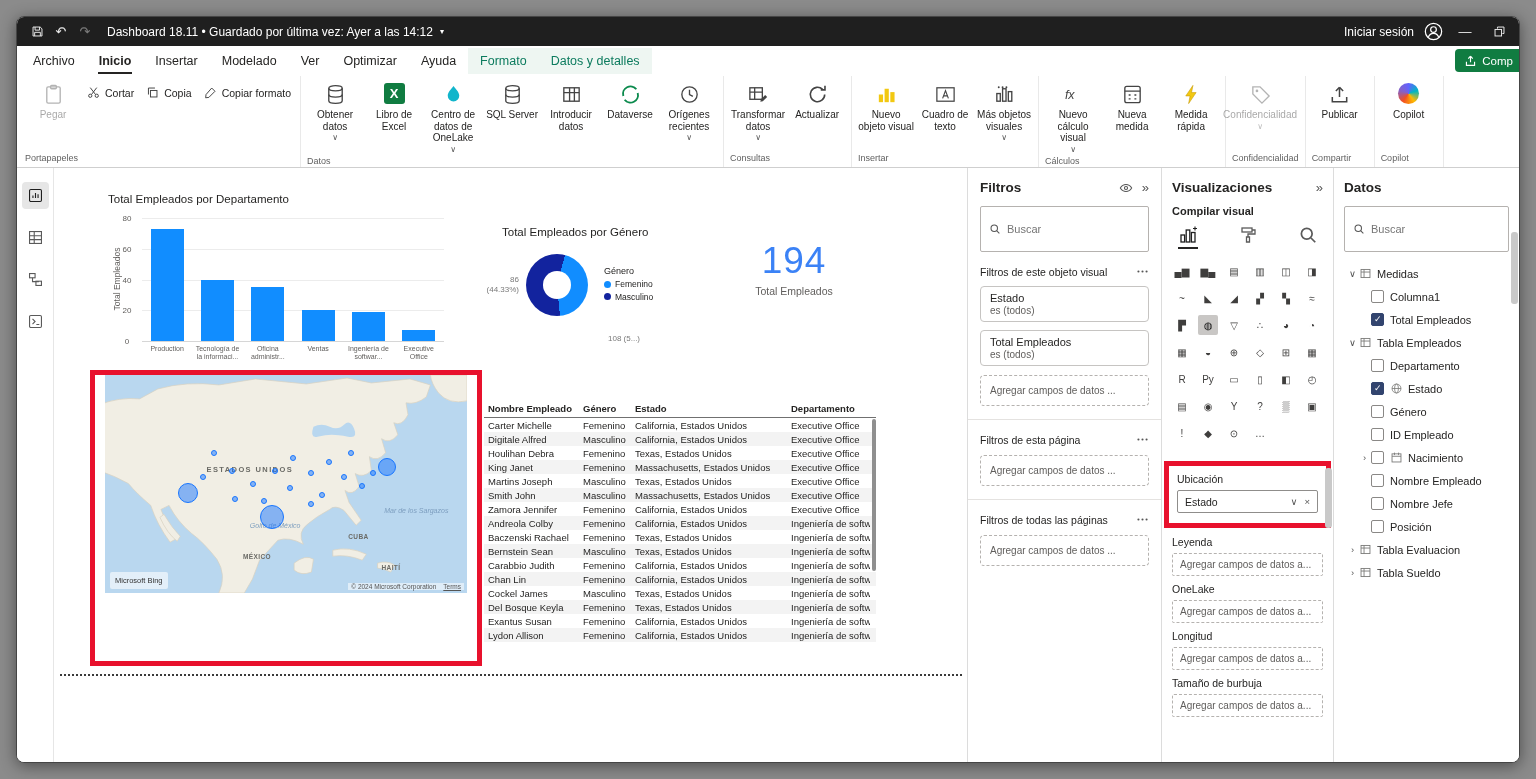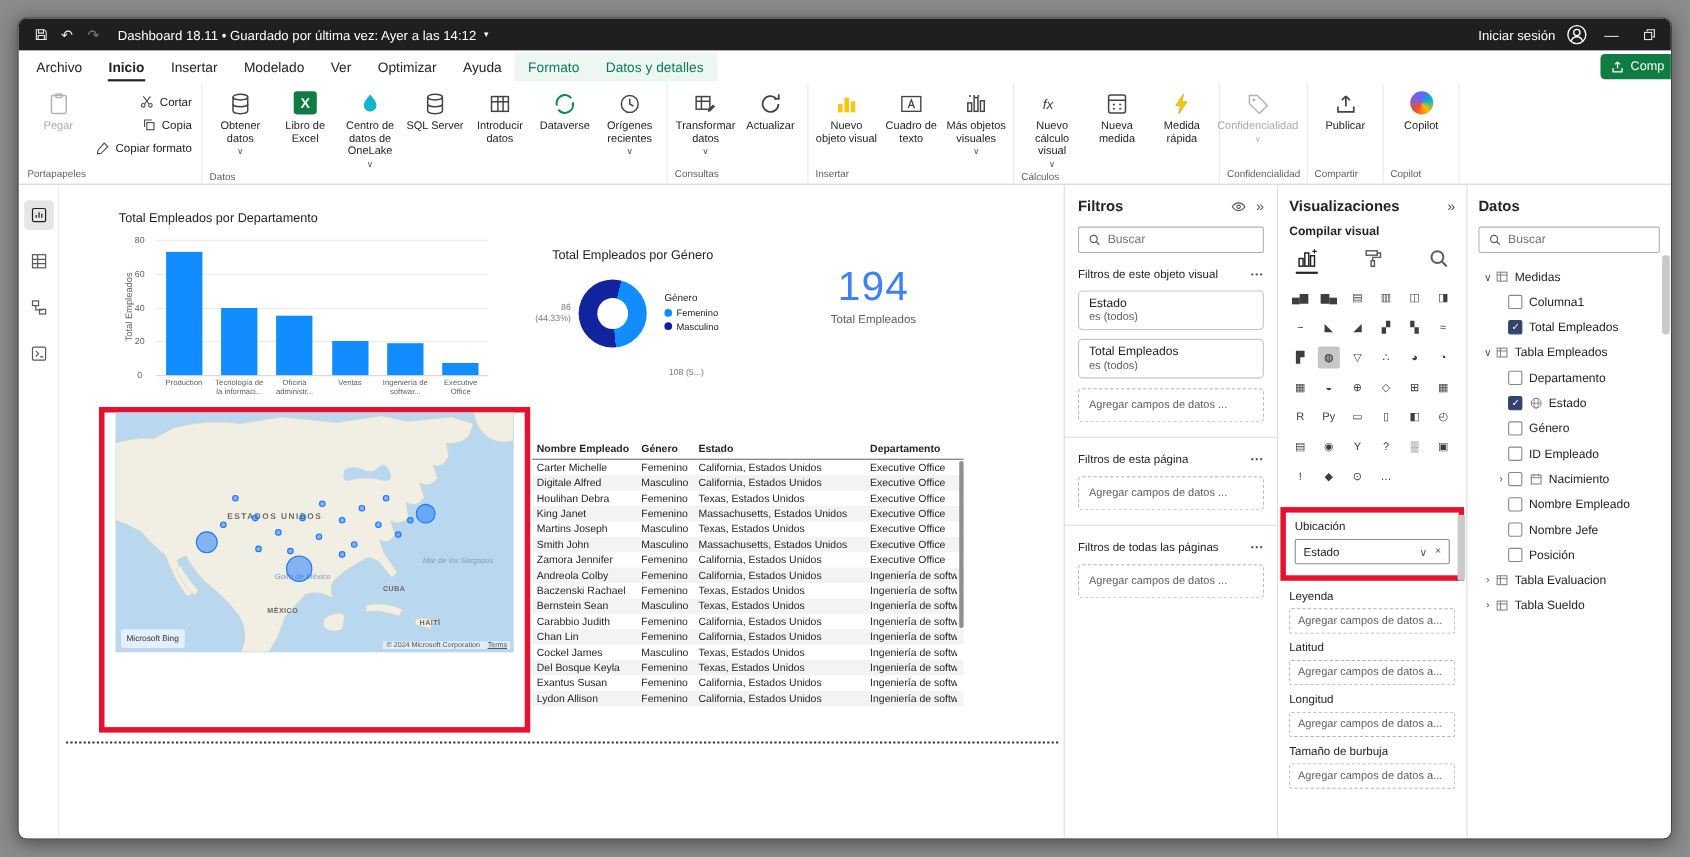--- a/index.html
+++ b/index.html
@@ -28,21 +28,21 @@
 
 .ribbon{height:92px;background:#fff;border-bottom:1px solid #cfcfcf;display:flex;align-items:stretch;padding:0 2px;overflow:hidden;}
 .rgroup{display:flex;flex-direction:column;border-right:1px solid #e9e9e9;}
 .rbtns{flex:1;display:flex;align-items:flex-start;padding:5px 5px 0;gap:1px;}
 .rgname{font-size:9px;color:#616161;text-align:left;padding:0 6px 4px;white-space:nowrap;}
 .rbtn-lg{width:58px;display:flex;flex-direction:column;align-items:center;font-size:10px;color:#252423;text-align:center;line-height:1.15;padding:2px 1px;border-radius:3px;cursor:pointer;}
 .ric{width:23px;height:23px;color:#444;margin-bottom:3px;display:block;}
 .ric svg{width:100%;height:100%;display:block;}
 .caret{font-size:8px;color:#555;margin-top:1px;}
 .rbtn-lg.dis,.rbtn-sm.dis{opacity:.4;}
-.rcol{display:flex;flex-direction:column;gap:4px;padding-top:3px;align-items:flex-end;}
+.rcol{display:flex;flex-direction:row;gap:4px;padding-top:3px;align-items:flex-end;}
 .rbtn-sm{display:flex;align-items:center;gap:5px;font-size:10.5px;color:#252423;padding:2px 4px;border-radius:3px;cursor:pointer;white-space:nowrap;}
 .ric-s{width:13px;height:13px;color:#444;display:inline-block;flex:none;}
 .ric-s svg{width:100%;height:100%;display:block;}
 .excel-badge{display:block;width:21px;height:21px;background:#107C41;color:#fff;font-size:13px;font-weight:bold;text-align:center;line-height:21px;border-radius:3px;margin:0 auto;}
 .copilot-badge{display:block;width:21px;height:21px;border-radius:50%;background:conic-gradient(#6262ff,#00b7c3,#ffb900,#f25022,#8661c5,#6262ff);margin:0 auto;}
 
 .main{display:flex;height:596px;}
 .rail{width:37px;border-right:1px solid #e6e6e6;background:#fff;display:flex;flex-direction:column;align-items:center;padding-top:14px;gap:15px;}
 .rail-btn{width:27px;height:27px;border-radius:4px;display:flex;align-items:center;justify-content:center;color:#5a5a5a;cursor:pointer;}
 .rail-btn.sel{background:#e6e6e6;color:#1f1f1f;}
@@ -109,21 +109,21 @@
 #tbl-body .tr:nth-child(even){background:#f3f3f3;}
 .tbl-scroll{position:absolute;right:0;top:18px;width:4px;height:152px;background:#8f8f8f;border-radius:2px;cursor:pointer;}
 .page-break{position:absolute;left:6px;top:506px;width:902px;border-top:2px dotted #3a3a3a;}
 
 .pane{background:#fff;border-left:1px solid #dcdcdc;padding:12px 12px;position:relative;overflow:hidden;}
 .pane-h{display:flex;align-items:center;font-size:13.5px;font-weight:bold;color:#252423;}
 .pane-h .sp{flex:1;}
 .ph-ic{width:14px;height:14px;color:#555;margin-left:9px;display:block;cursor:pointer;}
 .ph-ic svg{width:100%;height:100%;display:block;}
 .chev{font-size:13px;color:#555;margin-left:9px;cursor:pointer;font-weight:normal;}
-.search-box{display:flex;align-items:center;gap:6px;border:1px solid #b5b2af;border-radius:2px;padding:5px 8px;margin:11px 0 2px;}
+.search-box{display:flex;align-items:center;gap:6px;border:1px solid #b5b2af;border-radius:2px;padding:16px 8px;margin:11px 0 2px;}
 .sic{width:12px;height:12px;color:#555;flex:none;display:block;}
 .sic svg{width:100%;height:100%;display:block;}
 .search-box input{border:none;outline:none;font-size:11px;color:#252423;width:100%;background:transparent;font-family:"Liberation Sans",sans-serif;}
 .filters{width:194px;}
 .fsec-h{display:flex;align-items:center;margin:13px 0 4px;}
 .fsec-t{font-size:10.5px;color:#252423;flex:1;}
 .fsec-m{width:13px;height:13px;color:#555;cursor:pointer;}
 .fsec-m svg{width:100%;height:100%;display:block;}
 .fcard{border:1px solid #c6c4c2;border-radius:4px;padding:5px 9px;margin:8px 0;cursor:pointer;}
 .fcard-t{font-size:11px;color:#252423;}
@@ -910,21 +910,21 @@
                 <span class="pill-t">Estado</span>
                 <span class="pill-ic">∨</span>
                 <span class="pill-ic">×</span>
               </div>
             </div>
             <div class="well">
               <div class="well-lbl">Leyenda</div>
               <div class="well-dash">Agregar campos de datos a...</div>
             </div>
             <div class="well">
-              <div class="well-lbl">Latitud</div>
+              <div class="well-lbl">OneLake</div>
               <div class="well-dash">Agregar campos de datos a...</div>
             </div>
             <div class="well">
               <div class="well-lbl">Longitud</div>
               <div class="well-dash">Agregar campos de datos a...</div>
             </div>
             <div class="well">
               <div class="well-lbl">Tamaño de burbuja</div>
               <div class="well-dash">Agregar campos de datos a...</div>
             </div>

